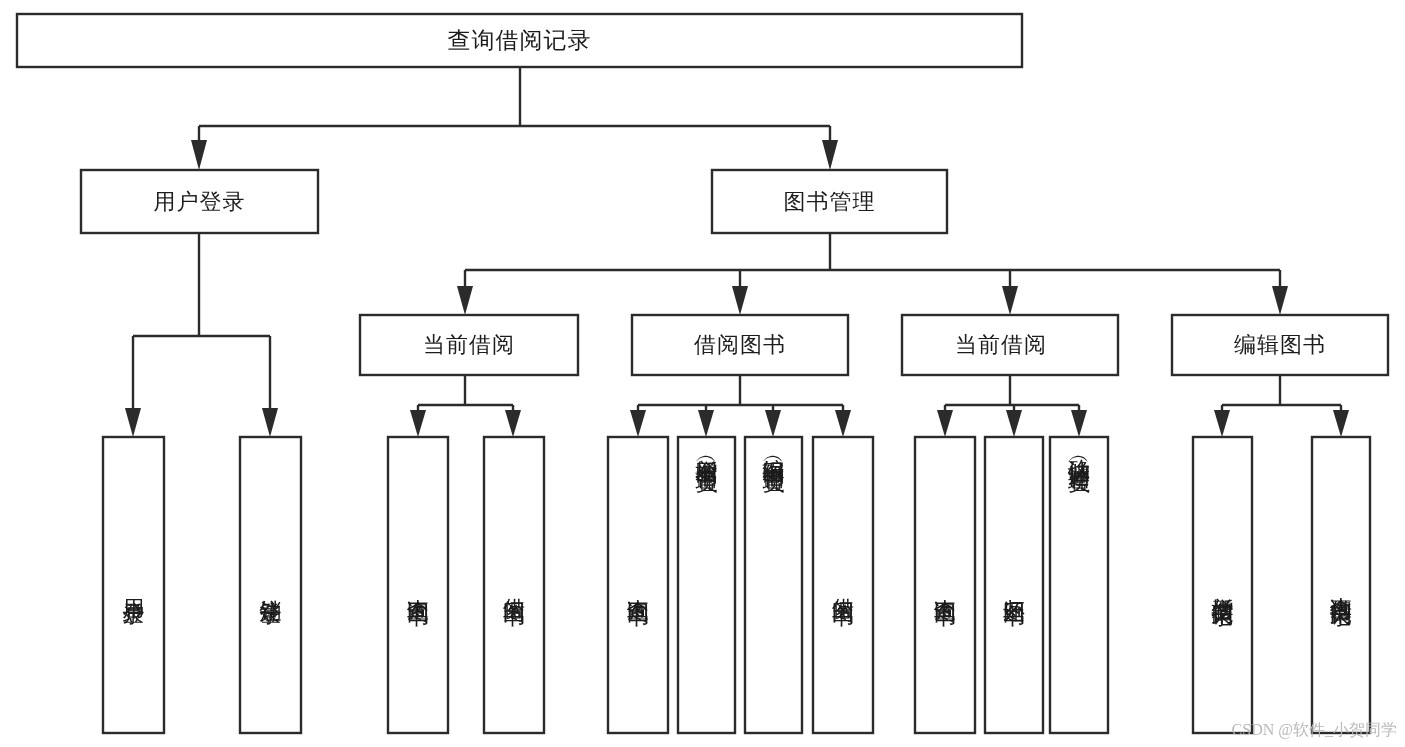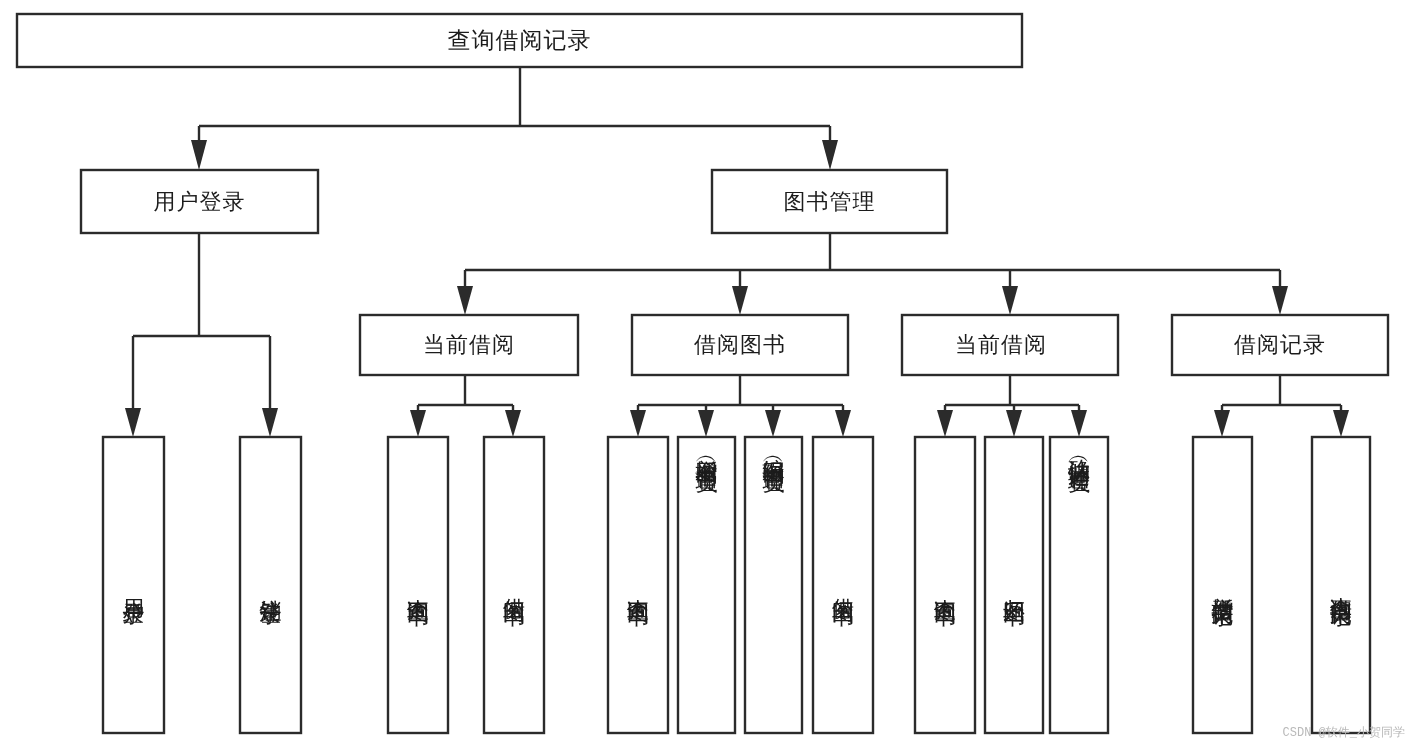--- a/index.html
+++ b/index.html
@@ -71,24 +71,24 @@
     font-size: 22px;
     color: #1c1c1c;
     letter-spacing: 1px;
     white-space: nowrap;
   }
   .title-text {
     font-size: 23px;
   }
   #watermark {
     position: absolute;
-    right: 0;
+    right: 8px;
     bottom: 6px;
-    font-family: Liberation Mono, monospace;
-    font-size: 12px;
+    font-family: Liberation Serif, serif;
+    font-size: 16px;
     color: #b9b9b9;
     white-space: nowrap;
     pointer-events: none;
   }
 </style>
 </head>
 <body>
 
 <div id="diagram-root">
 
@@ -214,21 +214,21 @@
 
   <div class="hlabel-wrap" style="left:632px; top:315px; width:216px; height:60px;">
     <span class="hlabel-text">借阅图书</span>
   </div>
 
   <div class="hlabel-wrap" style="left:902px; top:315px; width:198px; height:60px;">
     <span class="hlabel-text">当前借阅</span>
   </div>
 
   <div class="hlabel-wrap" style="left:1172px; top:315px; width:216px; height:60px;">
-    <span class="hlabel-text">借阅记录</span>
+    <span class="hlabel-text">编辑图书</span>
   </div>
 
   <div class="vlabel-wrap" style="left:103px; top:437px; width:61px; height:296px;">
     <span class="vlabel-text">用户登录</span>
   </div>
 
   <div class="vlabel-wrap" style="left:240px; top:437px; width:61px; height:296px;">
     <span class="vlabel-text">注销登录</span>
   </div>
 

